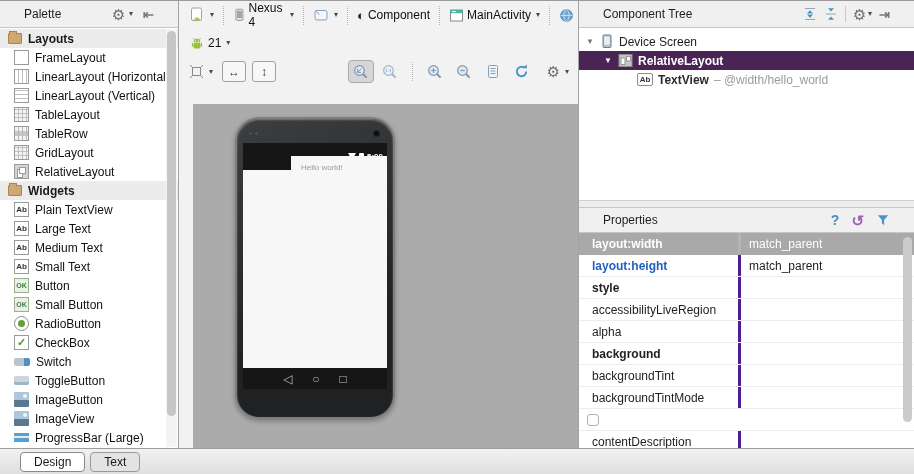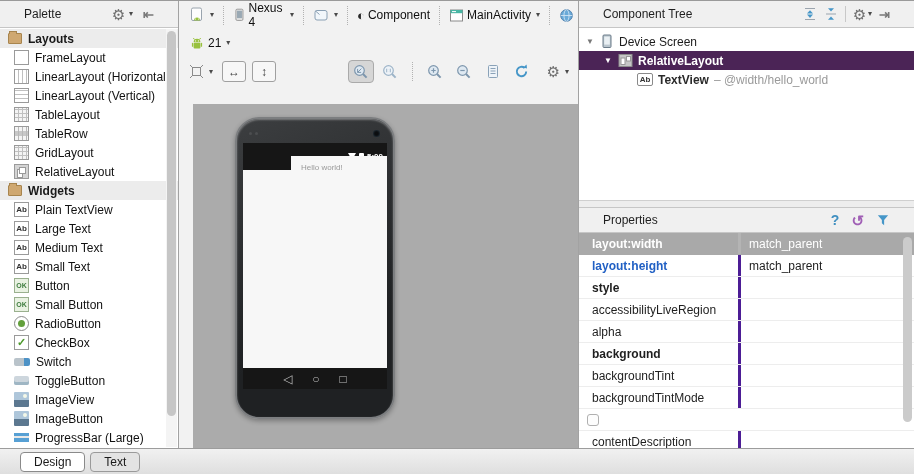--- a/index.html
+++ b/index.html
@@ -229,25 +229,25 @@
       <div class="pitem">
         <span class="picon i-switch"></span>
         <span>Switch</span>
       </div>
       <div class="pitem">
         <span class="picon i-toggle"></span>
         <span>ToggleButton</span>
       </div>
       <div class="pitem">
         <span class="picon i-img"></span>
+        <span>ImageButton</span>
+      </div>
+      <div class="pitem">
+        <span class="picon i-img"></span>
         <span>ImageView</span>
-      </div>
-      <div class="pitem">
-        <span class="picon i-img"></span>
-        <span>ImageButton</span>
       </div>
       <div class="pitem">
         <span class="picon i-progress"></span>
         <span>ProgressBar (Large)</span>
       </div>
     </div>
     <div class="pscroll">
       <div class="thumb"></div>
     </div>
   </div>

